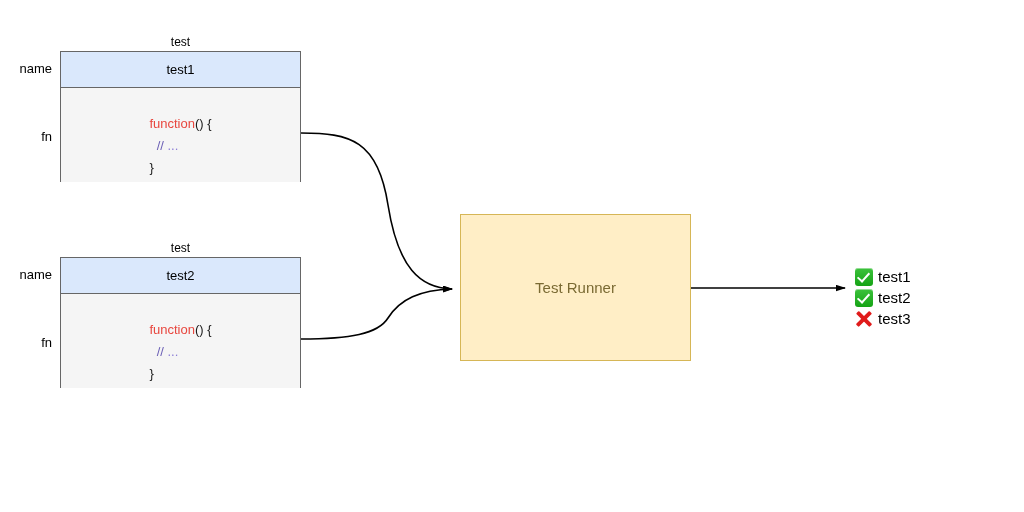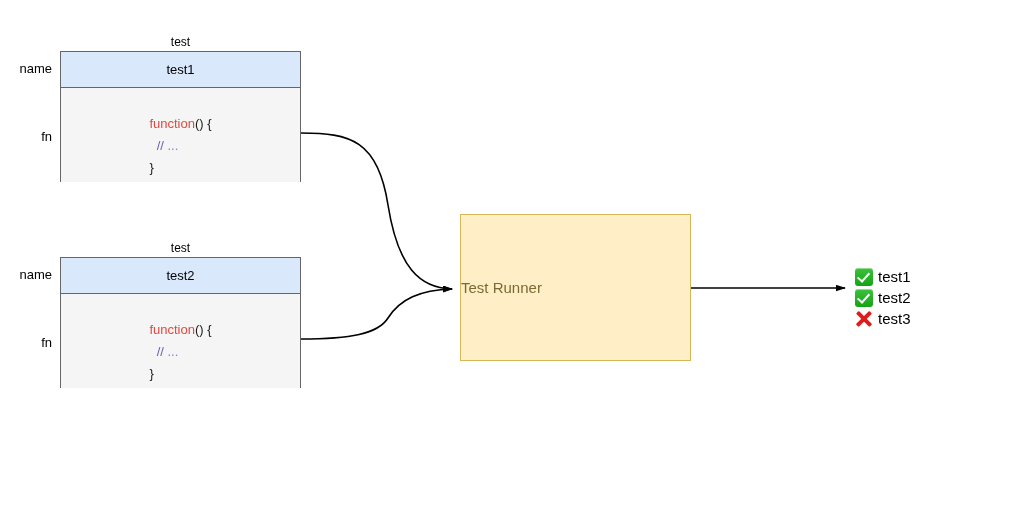--- a/index.html
+++ b/index.html
@@ -84,20 +84,21 @@
   }
 
   
   .runner {
     position: absolute;
     box-sizing: border-box;
     background: #ffeec6;
     border: 1px solid #d6b656;
     display: flex;
     align-items: center;
+    justify-content: center;
     font-size: 15px;
     color: #7a6a33;
   }
 
   
   .results {
     position: absolute;
     display: flex;
     flex-direction: column;
     gap: 0px;

